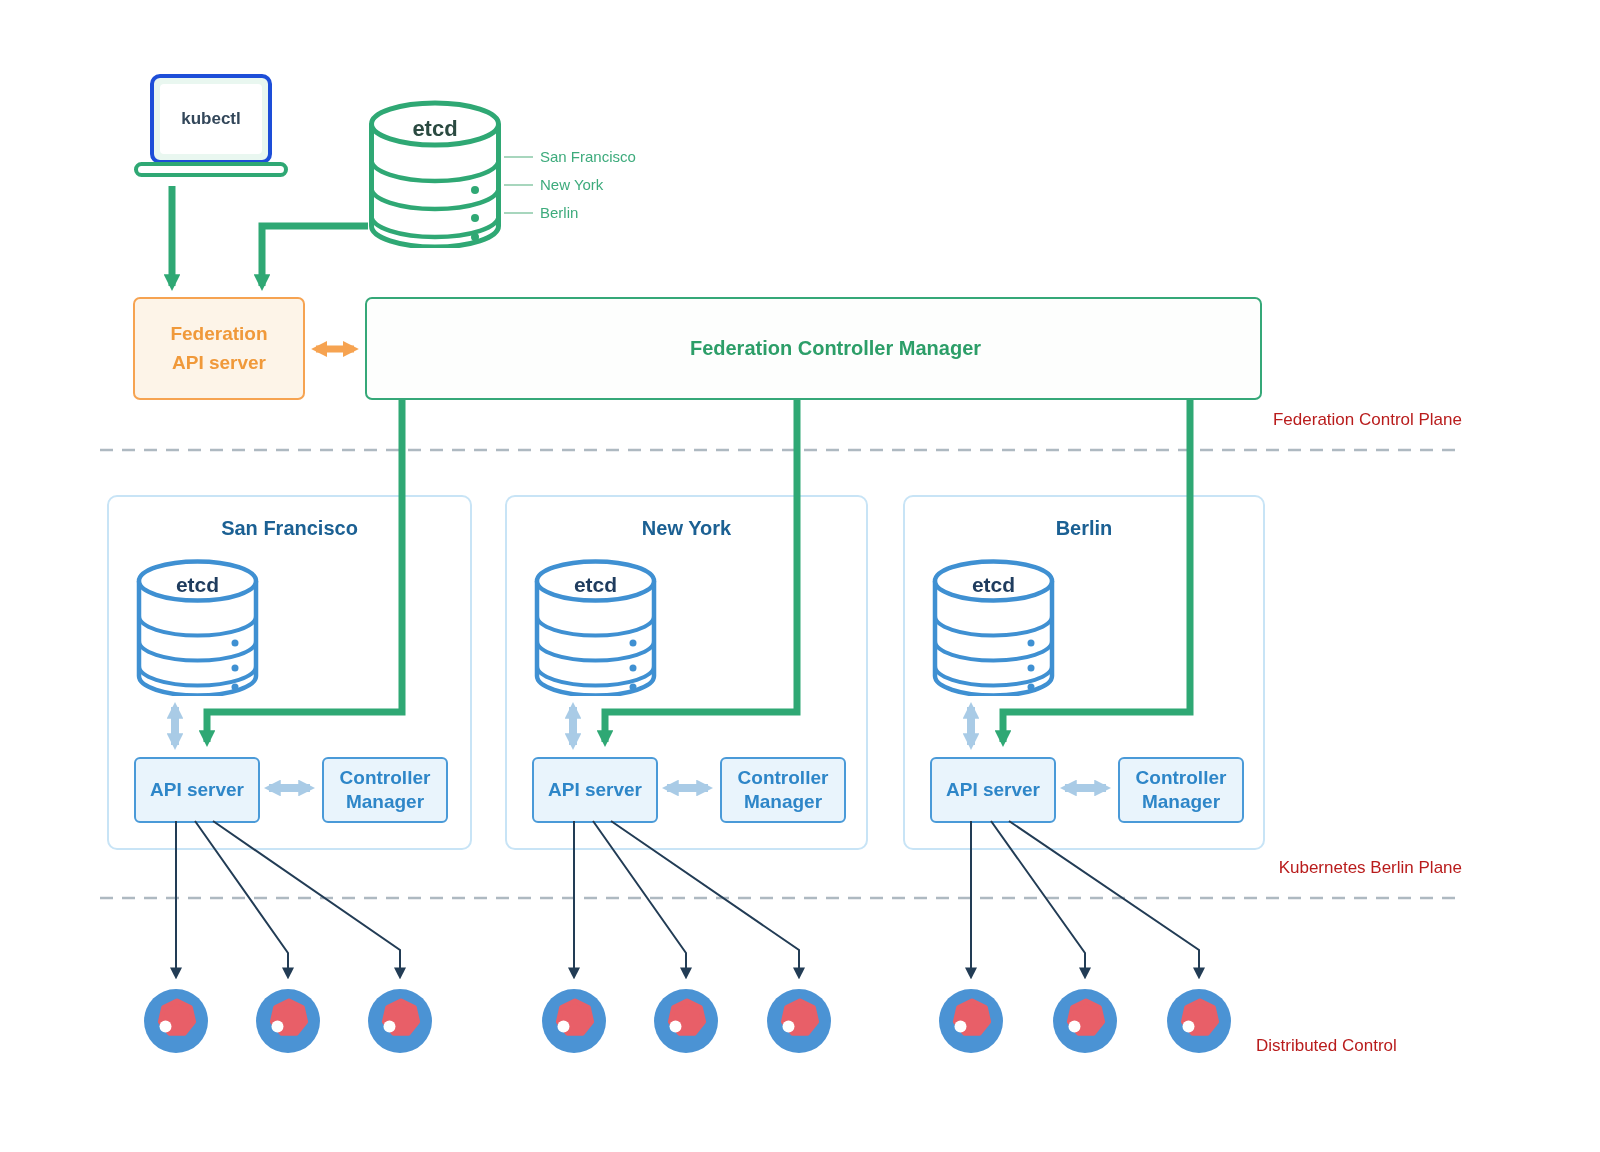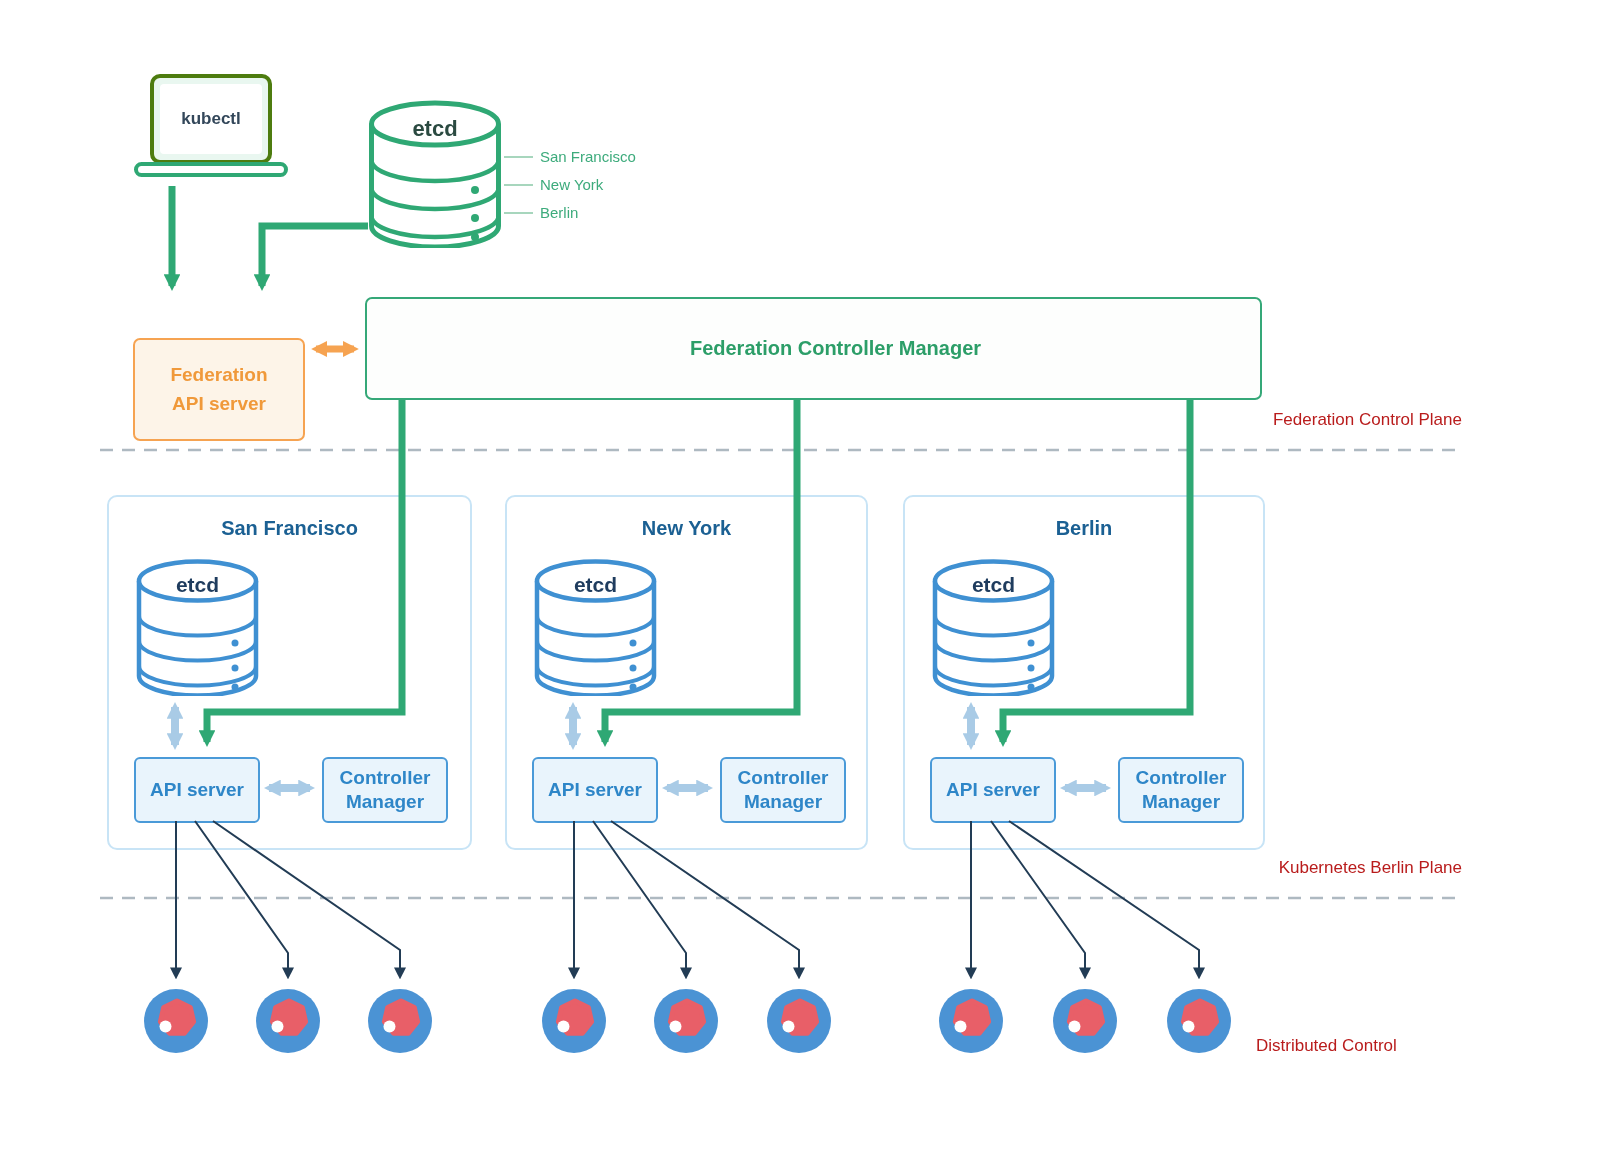--- a/index.html
+++ b/index.html
@@ -5,40 +5,40 @@
   * { margin:0; padding:0; box-sizing:border-box; }
   html,body { background:#ffffff; }
   .canvas {
     position:relative; width:1600px; height:1152px; background:#ffffff;
     font-family:"Liberation Sans", sans-serif; overflow:hidden;
   }
   .abs { position:absolute; }
   .fas-box {
     position:absolute; border:2.5px solid #f6a351; background:#fdf4e8; border-radius:7px;
     color:#f0993a; font-size:19px; font-weight:700; line-height:1.5;
-    display:flex; align-items:center; justify-content:center; text-align:center; padding:0 32px;margin-top:41px;
+    display:flex; align-items:center; justify-content:center; text-align:center; padding:0 32px;
   }
   .fcm-box {
     position:absolute; border:2.5px solid #35a878; background:#fdfefd; border-radius:7px;
     color:#2c9e68; font-size:20px; font-weight:700;
     display:flex; align-items:center; justify-content:center; text-align:center;padding-left:44px;
   }
   .cluster { position:absolute; border:2px solid #c8e4f6; border-radius:10px; background:#ffffff; }
   .cluster-title { position:absolute; top:20px; left:0; right:0; text-align:center; color:#1b6093; font-size:20px; font-weight:600; }
   .kbox {
     position:absolute; border:2px solid #4a9ad8; background:#e9f4fc; border-radius:6px;
     color:#2e86c8; font-size:19px; font-weight:600; line-height:1.28;
     display:flex; align-items:center; justify-content:center; text-align:center;
   }
   .cyl { position:absolute;text-decoration:underline; }
   .cyl-label { position:absolute; left:0; right:0; text-align:center; font-weight:700; }
   .plane-label { position:absolute; color:#b91c1c; font-size:17px; }
   .replica-label { position:absolute; color:#3dab7c; font-size:15px; line-height:22px; height:22px; }
   .worker { position:absolute; width:66px; height:66px; }
-  .laptop-screen { position:absolute; border:4px solid #4d7c0f; border-radius:10px; background:#e9f7f0; }
+  .laptop-screen { position:absolute; border:4px solid #1d4ed8; border-radius:10px; background:#e9f7f0; }
   .laptop-inner {
     position:absolute; inset:6px; background:#ffffff; border-radius:4px;
     display:flex; align-items:center; justify-content:center; color:#33475a; font-size:17px; font-weight:600;
   }
   .laptop-base { position:absolute; border:4px solid #2fa874; border-radius:8px; background:#ffffff; }
   svg.connectors { position:absolute; left:0; top:0; pointer-events:none; z-index:60; }
 </style>
 </head>
 <body>
 

